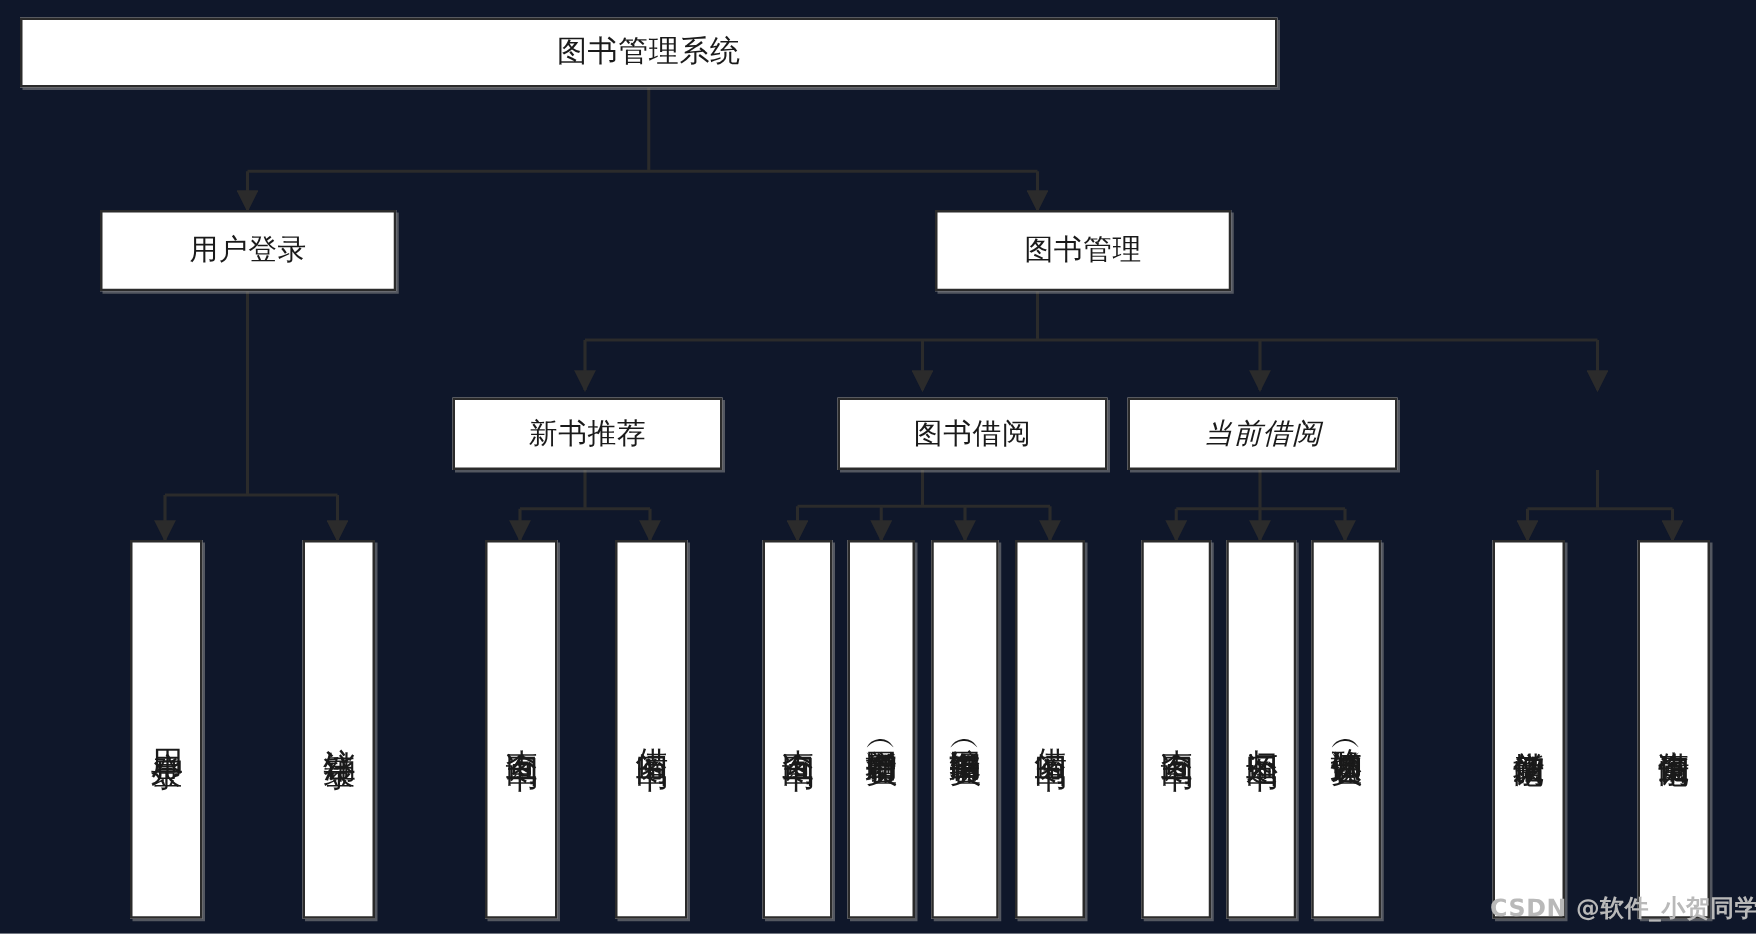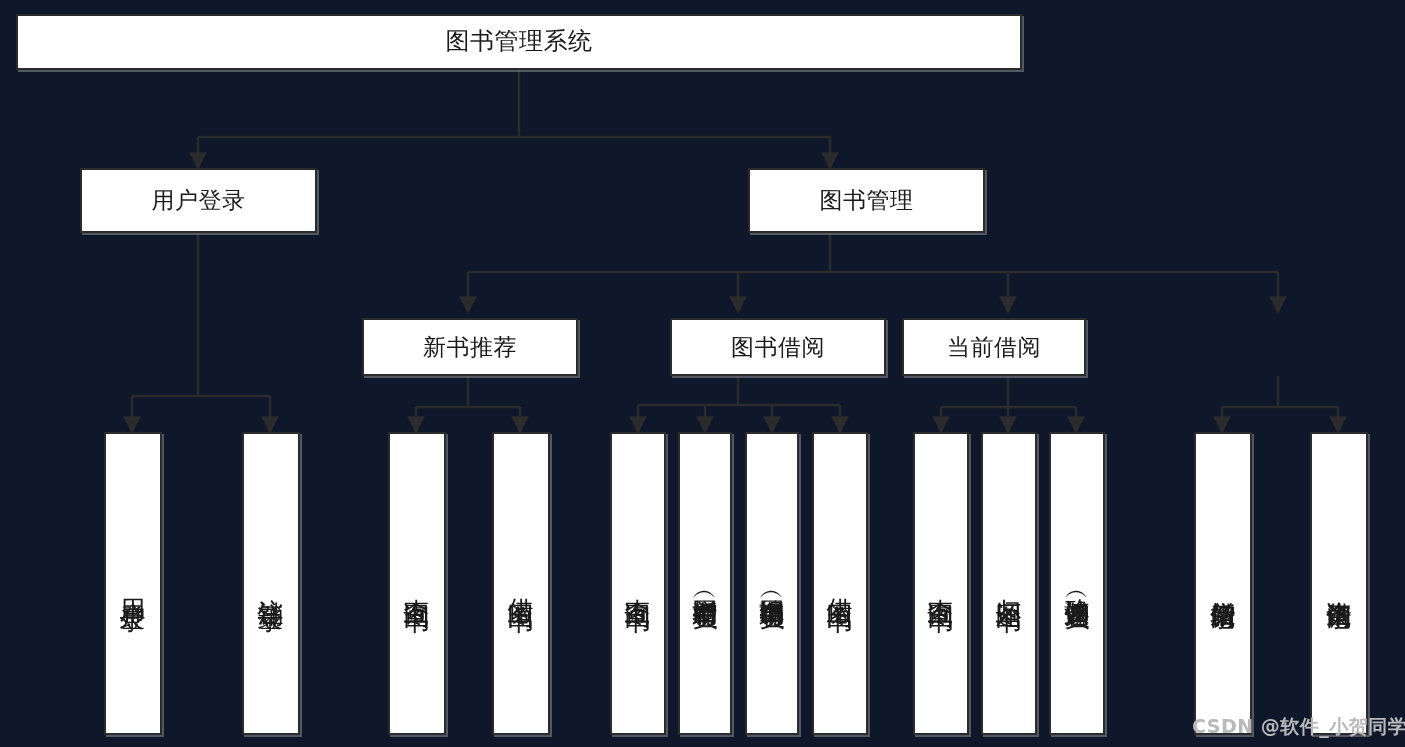--- a/index.html
+++ b/index.html
@@ -140,21 +140,21 @@
   <div class="node h" style="left:712px; top:168px; width:237px; height:65px;margin-left:36px;">
     <span class="label">图书管理</span>
   </div>
 
   <div class="node h" style="left:362px; top:318px; width:216px; height:58px;">
     <span class="label">新书推荐</span>
   </div>
   <div class="node h" style="left:632px; top:318px; width:216px; height:58px;margin-left:38px;">
     <span class="label">图书借阅</span>
   </div>
-  <div class="node h" style="left:902px; top:318px; width:184px; height:58px;">
+  <div class="node h" style="left:902px; top:318px; width:216px; height:58px;font-style:italic;">
     <span class="label">当前借阅</span>
   </div>
 
   <div class="node v" style="left:104px; top:432px; width:58px; height:303px;">
     <span class="label">用户登录</span>
   </div>
   <div class="node v" style="left:242px; top:432px; width:58px; height:303px;">
     <span class="label">注销登录</span>
   </div>
 

